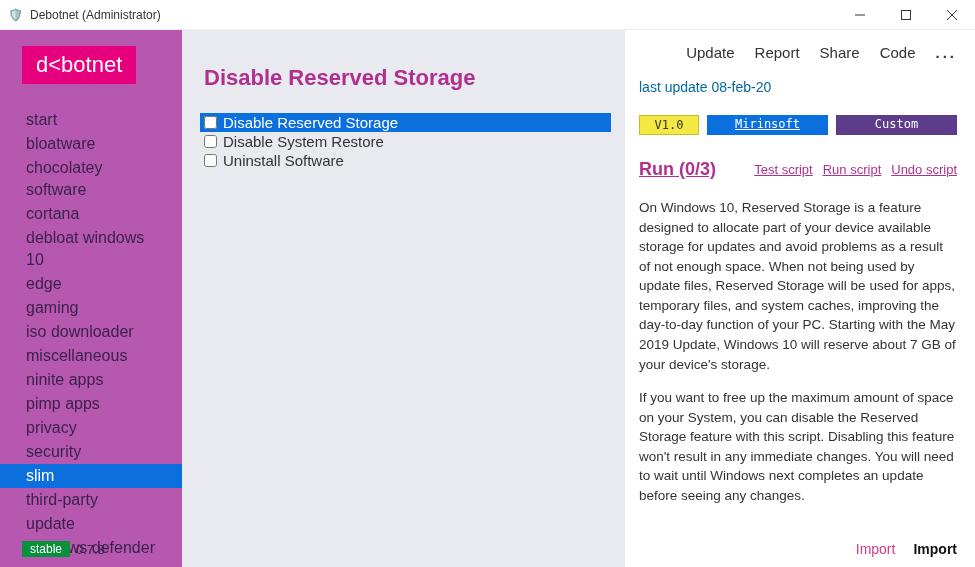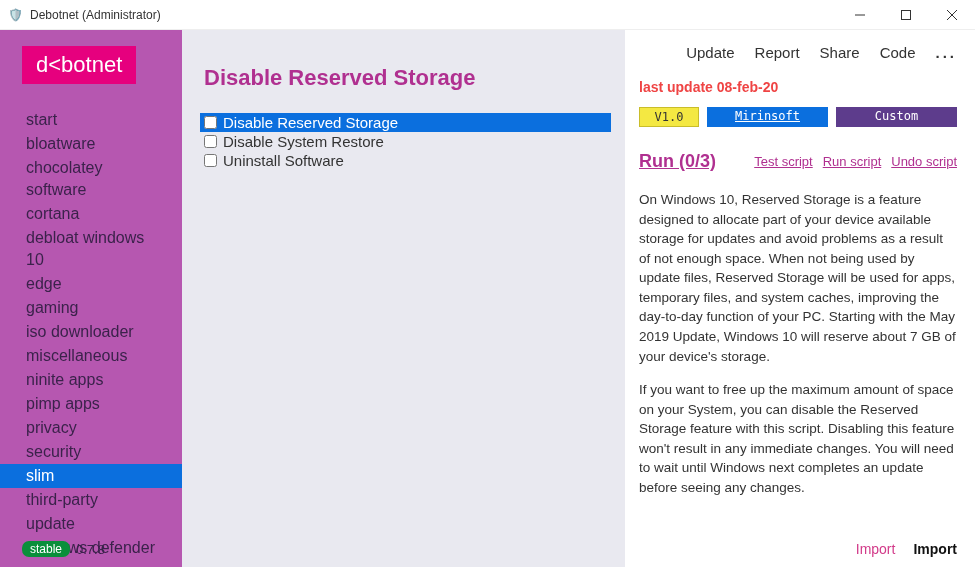--- a/index.html
+++ b/index.html
@@ -12,36 +12,36 @@
   .winbtn { width: 46px; height: 30px; display: flex; align-items: center; justify-content: center; color: #555; font-size: 10px; }
   
   .app-body { display: flex; height: calc(100% - 30px); }
   
   .sidebar { width: 182px; background: #b657b0; position: relative; padding-top: 12px; }
   .logo-band { background: #e6007e; color: #fff; font-size: 22px; padding: 6px 14px; margin: 4px 22px 18px 22px; display: inline-block; }
   .categories { margin-top: 6px; }
   .category { color: #3b224b; font-size: 16px; padding: 1px 26px; cursor: pointer; line-height: 22px; }
   .category.selected { background: #0b6fde; color: #fff; }
   .bottom-tags { position: absolute; bottom: 10px; left: 22px; display: flex; align-items: center; gap: 6px; }
-  .badge-stable { background: #0a8f3b; color: #fff; font-size: 12px; padding: 1px 8px; border-radius: 7px; }
+  .badge-stable { background: #0a8f3b; color: #fff; font-size: 12px; padding: 1px 8px; }
   .version-text { color: #3b224b; font-size: 13px; }
   
   .middle { flex: 1; background: #e9e9f0; padding: 35px 14px 14px 18px; min-width: 0; }
   .middle-title { color: #b03090; font-size: 22px; font-weight: 600; margin-bottom: 22px; margin-left: 4px; }
   .script-list { }
   .script-item { display: flex; align-items: center; padding: 1px 4px; font-size: 15px; color: #333; cursor: pointer; }
   .script-item.selected { background: #0b6fde; color: #fff; }
   .script-item input[type=checkbox] { margin-right: 6px; accent-color: #0b6fde; }
   
   .right { width: 350px; background: #fff; padding: 14px 18px 10px 14px; display: flex; flex-direction: column; position: relative; }
   .topmenu { display: flex; justify-content: flex-end; gap: 20px; color: #333; font-size: 15px; margin-bottom: 18px; align-items: center; }
   .topmenu-item { cursor: pointer; }
   .dots { letter-spacing: 3px; font-weight: bold; }
   
-  .meta-line { color: #ef4444; font-size: 14px; margin-bottom: 12px; font-weight: bold; }
+  .meta-line { color: #0369a1; font-size: 14px; margin-bottom: 20px; }
   .pill-row { display: flex; gap: 8px; margin-bottom: 24px; }
   .pill { font-size: 12px; padding: 2px 14px; font-family: "Consolas", monospace; text-align: center; min-width: 60px; }
   .pill-yellow { background: #f4e842; color: #333; border: 1px solid #c9bd2a; }
   .pill-blue { background: #0b6fde; color: #fff; text-decoration: underline; flex: 1; }
   .pill-purple { background: #5d3c8c; color: #fff; flex: 1; }
   
   .run-row { display: flex; align-items: center; justify-content: space-between; margin-bottom: 18px; flex-wrap: wrap; gap: 12px; }
   .run-link { color: #b03090; font-size: 18px; font-weight: bold; text-decoration: underline; cursor: pointer; }
   .action-links { display: flex; gap: 10px; }
   .action-link { color: #b03090; font-size: 13px; text-decoration: underline; cursor: pointer; }

